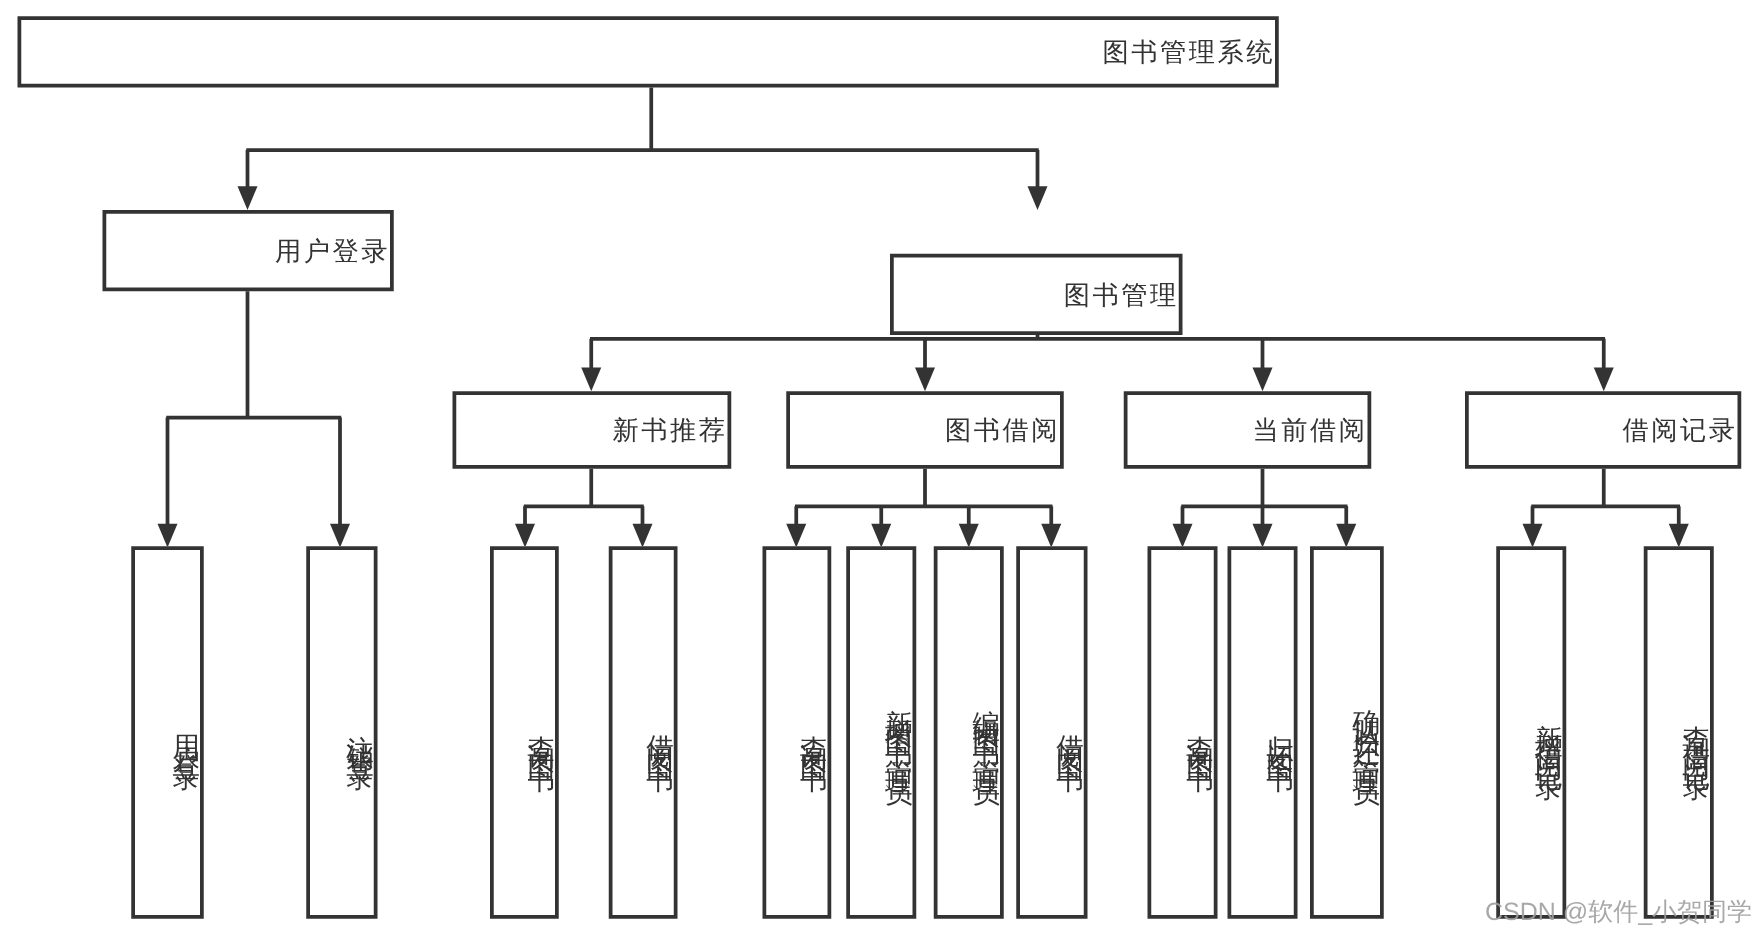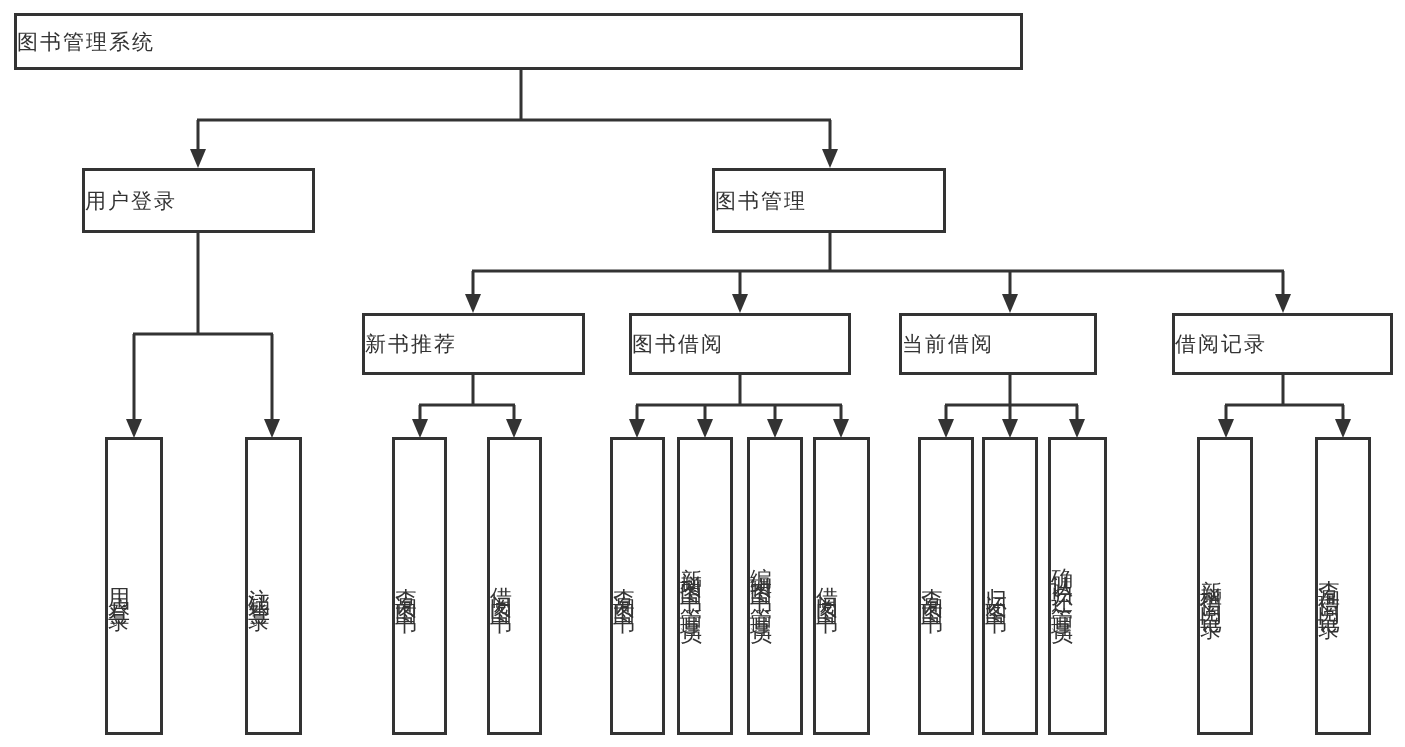--- a/index.html
+++ b/index.html
@@ -21,21 +21,21 @@
     top: 0;
     z-index: 1;
   }
   .box {
     position: absolute;
     box-sizing: border-box;
     background: #ffffff;
     border: 3px solid #333333;
     display: flex;
     align-items: center;
-    justify-content: flex-start;
+    justify-content: flex-end;
     color: #333333;
     z-index: 2;
   }
   .hlabel {
     font-size: 21px;
     letter-spacing: 2px;
     white-space: nowrap;
   }
   .root-box   { left: 14px;  top: 13px;  width: 1009px; height: 57px; }
   .l2-box     { top: 168px;  height: 65px; }
@@ -107,21 +107,21 @@
     </g>
   </svg>
 
   <div class="box root-box">
     <span class="hlabel">图书管理系统</span>
   </div>
 
   <div class="box l2-box" style="left:82px;width:233px;">
     <span class="hlabel">用户登录</span>
   </div>
-  <div class="box l2-box" style="left:712px;width:234px;">
+  <div class="box l2-box" style="left:712px;width:234px;margin-top:35px;">
     <span class="hlabel">图书管理</span>
   </div>
 
   <div class="box l3-box" style="left:362px;width:223px;">
     <span class="hlabel">新书推荐</span>
   </div>
   <div class="box l3-box" style="left:629px;width:222px;">
     <span class="hlabel">图书借阅</span>
   </div>
   <div class="box l3-box" style="left:899px;width:198px;">
@@ -168,14 +168,15 @@
     <span class="vlabel">确认归还（管理员）</span>
   </div>
 
   <div class="box l4-box" style="left:1197px;width:56px;">
     <span class="vlabel">新增借阅记录</span>
   </div>
   <div class="box l4-box" style="left:1315px;width:56px;">
     <span class="vlabel">查询借阅记录</span>
   </div>
 
+  <div class="watermark">CSDN @软件_小贺同学</div>
 
 </div>
 
 </body></html>

